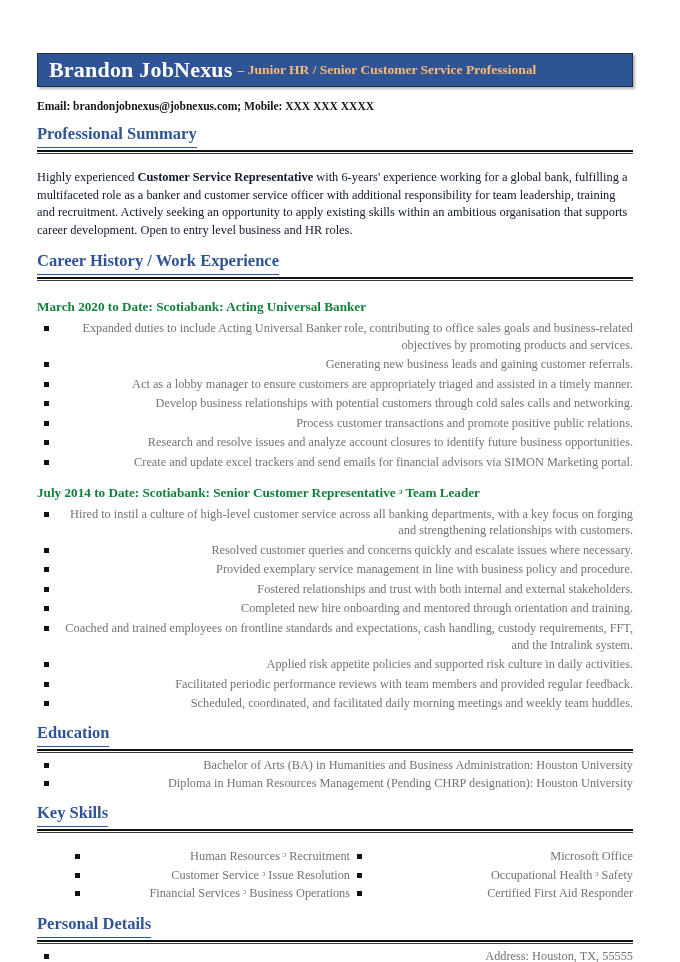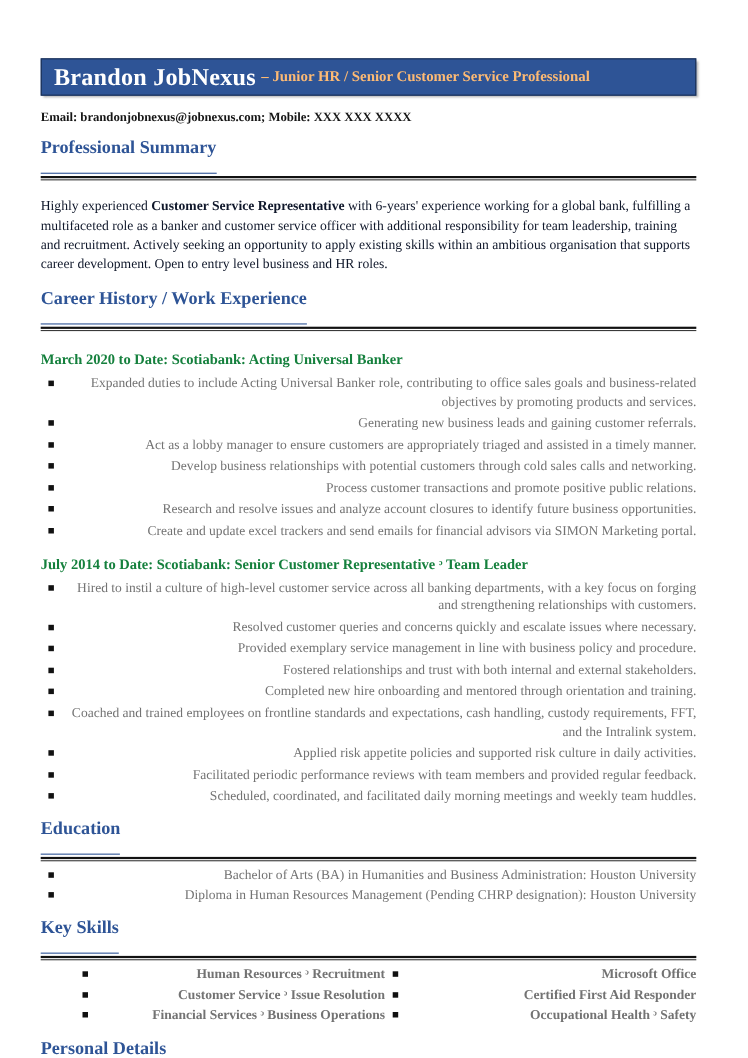--- a/index.html
+++ b/index.html
@@ -71,21 +71,21 @@
     position: relative;
     padding-bottom: 4px;
   }
   .section-title {
     display: inline-block;
     font-size: 16.5px;
     font-weight: bold;
     color: #2e5496;
     border-bottom: 1.5px solid #2e5496;
     line-height: 1.15;
-    padding-bottom: 13px;
+    padding-bottom: 3px;
   }
   .section-rule {
     margin-top: 2px;
     border-top: 2.4px solid #121212;
     border-bottom: 0.8px solid #3a3a3a;
     height: 1px;
     width: 100%;
   }
 
   
@@ -130,22 +130,22 @@
     height: 5px;
     background: #111111;
   }
   ul.bullets.tight > li { margin-bottom: 1px; }
 
   .edu-list { margin-top: 11px; }
   .personal-list { margin-top: 11px; }
 
   
   .skills-wrap {
+    margin-top: 11px;
     display: flex;
-    font-weight: bold;
   }
   .skills-col {
     box-sizing: border-box;
   }
   .skills-col.left { width: 313px; padding-left: 31px; }
   .skills-col.right { width: 283px; }
   .skills-col ul.bullets > li {
     margin-bottom: 1.5px;
   }
 </style>
@@ -221,22 +221,22 @@
         <div class="skills-col left">
           <ul class="bullets">
             <li>Human Resources ᵓ Recruitment</li>
             <li>Customer Service ᵓ Issue Resolution</li>
             <li>Financial Services ᵓ Business Operations</li>
           </ul>
         </div>
         <div class="skills-col right">
           <ul class="bullets">
             <li>Microsoft Office</li>
+            <li>Occupational Health ᵓ Safety</li>
             <li>Certified First Aid Responder</li>
-            <li>Occupational Health ᵓ Safety</li>
           </ul>
         </div>
       </div>
     </div>
 
     <div class="section">
       <div class="section-head">
         <span class="section-title">Personal Details</span>
         <div class="section-rule"></div>
       </div>

